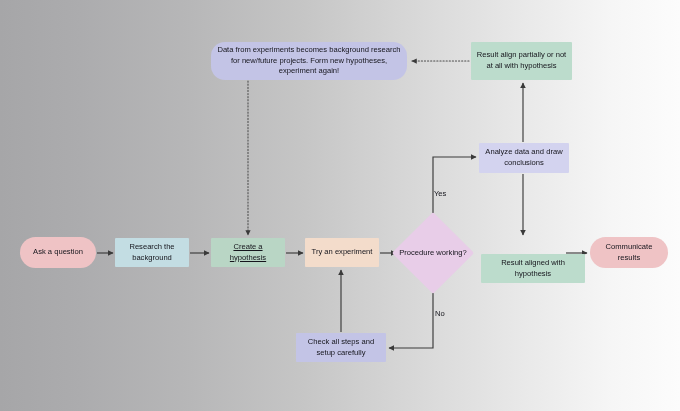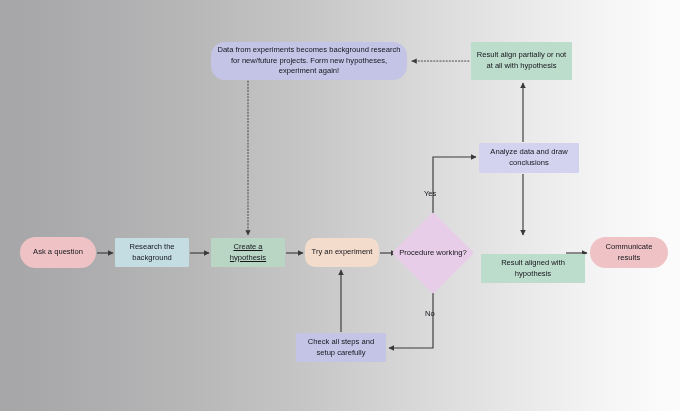--- a/index.html
+++ b/index.html
@@ -84,20 +84,21 @@
     position: relative;
     z-index: 2;
     width: 100%;
     text-align: center;
   }
   .edge-label {
     position: absolute;
     font-size: 7.6px;
     color: #15151c;
     white-space: nowrap;
+    margin-left: 10px;
   }
 </style>
 </head>
 <body>
 
 <div id="canvas">
 
 
   <svg id="edges" viewBox="0 0 680 411" width="680" height="411" xmlns="http://www.w3.org/2000/svg">
     <defs>
@@ -136,25 +137,25 @@
 
       <line x1="469" y1="61" x2="412" y2="61" marker-end="url(#arrow-dot)"></line>
 
       <line x1="248" y1="81" x2="248" y2="235" marker-end="url(#arrow-dot)"></line>
     </g>
   </svg>
 
   <div id="nodes">
       <div class="node rect" style="left: 211px; top: 42px; width: 196px; height: 38px; background: rgb(195, 196, 230); border-radius: 14px;">Data from experiments becomes background research for new/future projects. Form new hypotheses, experiment again!</div>
       <div class="node rect" style="left: 471px; top: 42px; width: 101px; height: 38px; background: rgb(188, 220, 204);">Result align partially or not at all with hypothesis</div>
-      <div class="node rect" style="left: 479px; top: 143px; width: 100px; height: 30px; background: rgb(211, 211, 239);">Analyze data and draw conclusions</div>
+      <div class="node rect" style="left: 479px; top: 143px; width: 90px; height: 30px; background: rgb(211, 211, 239);">Analyze data and draw conclusions</div>
       <div class="node pill" style="left: 20px; top: 237px; width: 76px; height: 31px; background: rgb(239, 195, 197);">Ask a question</div>
       <div class="node rect" style="left: 115px; top: 238px; width: 74px; height: 29px; background: rgb(195, 221, 227);">Research the background</div>
       <div class="node rect" style="left: 211px; top: 238px; width: 74px; height: 29px; background: rgb(185, 214, 197); text-decoration: underline;">Create a hypothesis</div>
-      <div class="node rect" style="left: 305px; top: 238px; width: 74px; height: 29px; background: rgb(243, 220, 203); border-radius: 10px;">Try an experiment</div>
+      <div class="node rect" style="left: 305px; top: 238px; width: 74px; height: 29px; background: rgb(243, 220, 203);">Try an experiment</div>
       <div class="node diamond" style="left: 392px; top: 219px; width: 82px; height: 68px;"><div class="diamond-shape" style="background: rgb(232, 205, 232);"></div><div class="diamond-label">Procedure working?</div></div>
       <div class="node rect" style="left: 481px; top: 238px; width: 104px; height: 29px; background: rgb(188, 220, 204); margin-top: 16px;">Result aligned with hypothesis</div>
       <div class="node pill" style="left: 590px; top: 237px; width: 78px; height: 31px; background: rgb(239, 195, 197);">Communicate results</div>
       <div class="node rect" style="left: 296px; top: 333px; width: 90px; height: 29px; background: rgb(195, 196, 230);">Check all steps and setup carefully</div>
     </div>
 
   <div id="edge-labels">
       <div class="edge-label" style="left: 424px; top: 189px;">Yes</div>
       <div class="edge-label" style="left: 425px; top: 309px;">No</div>
     </div>

